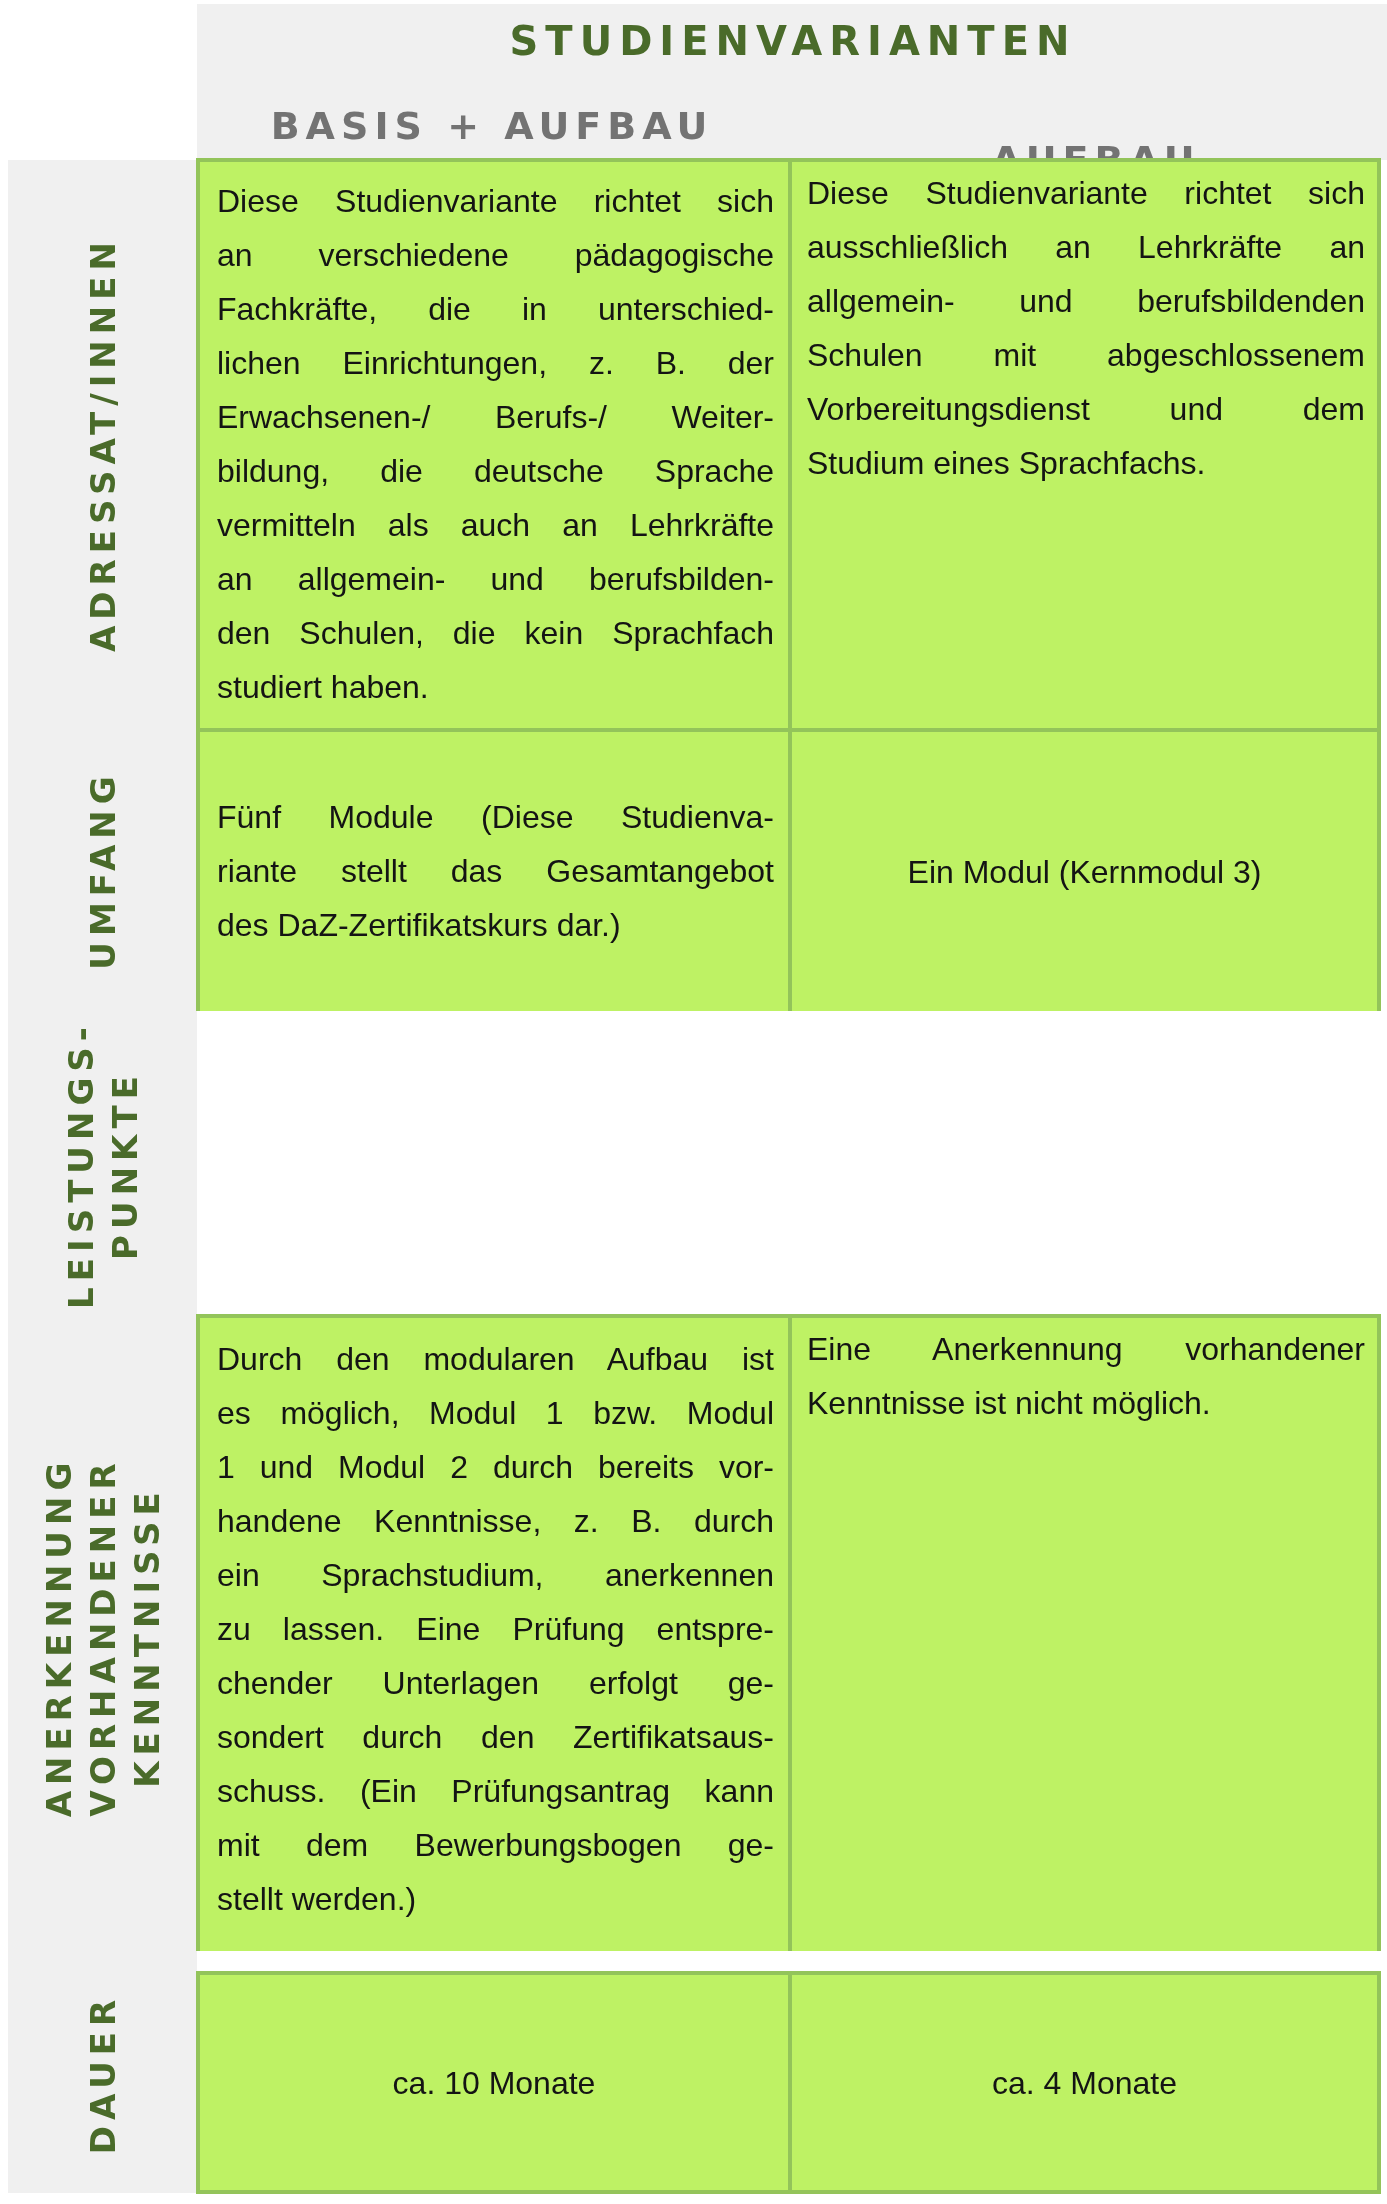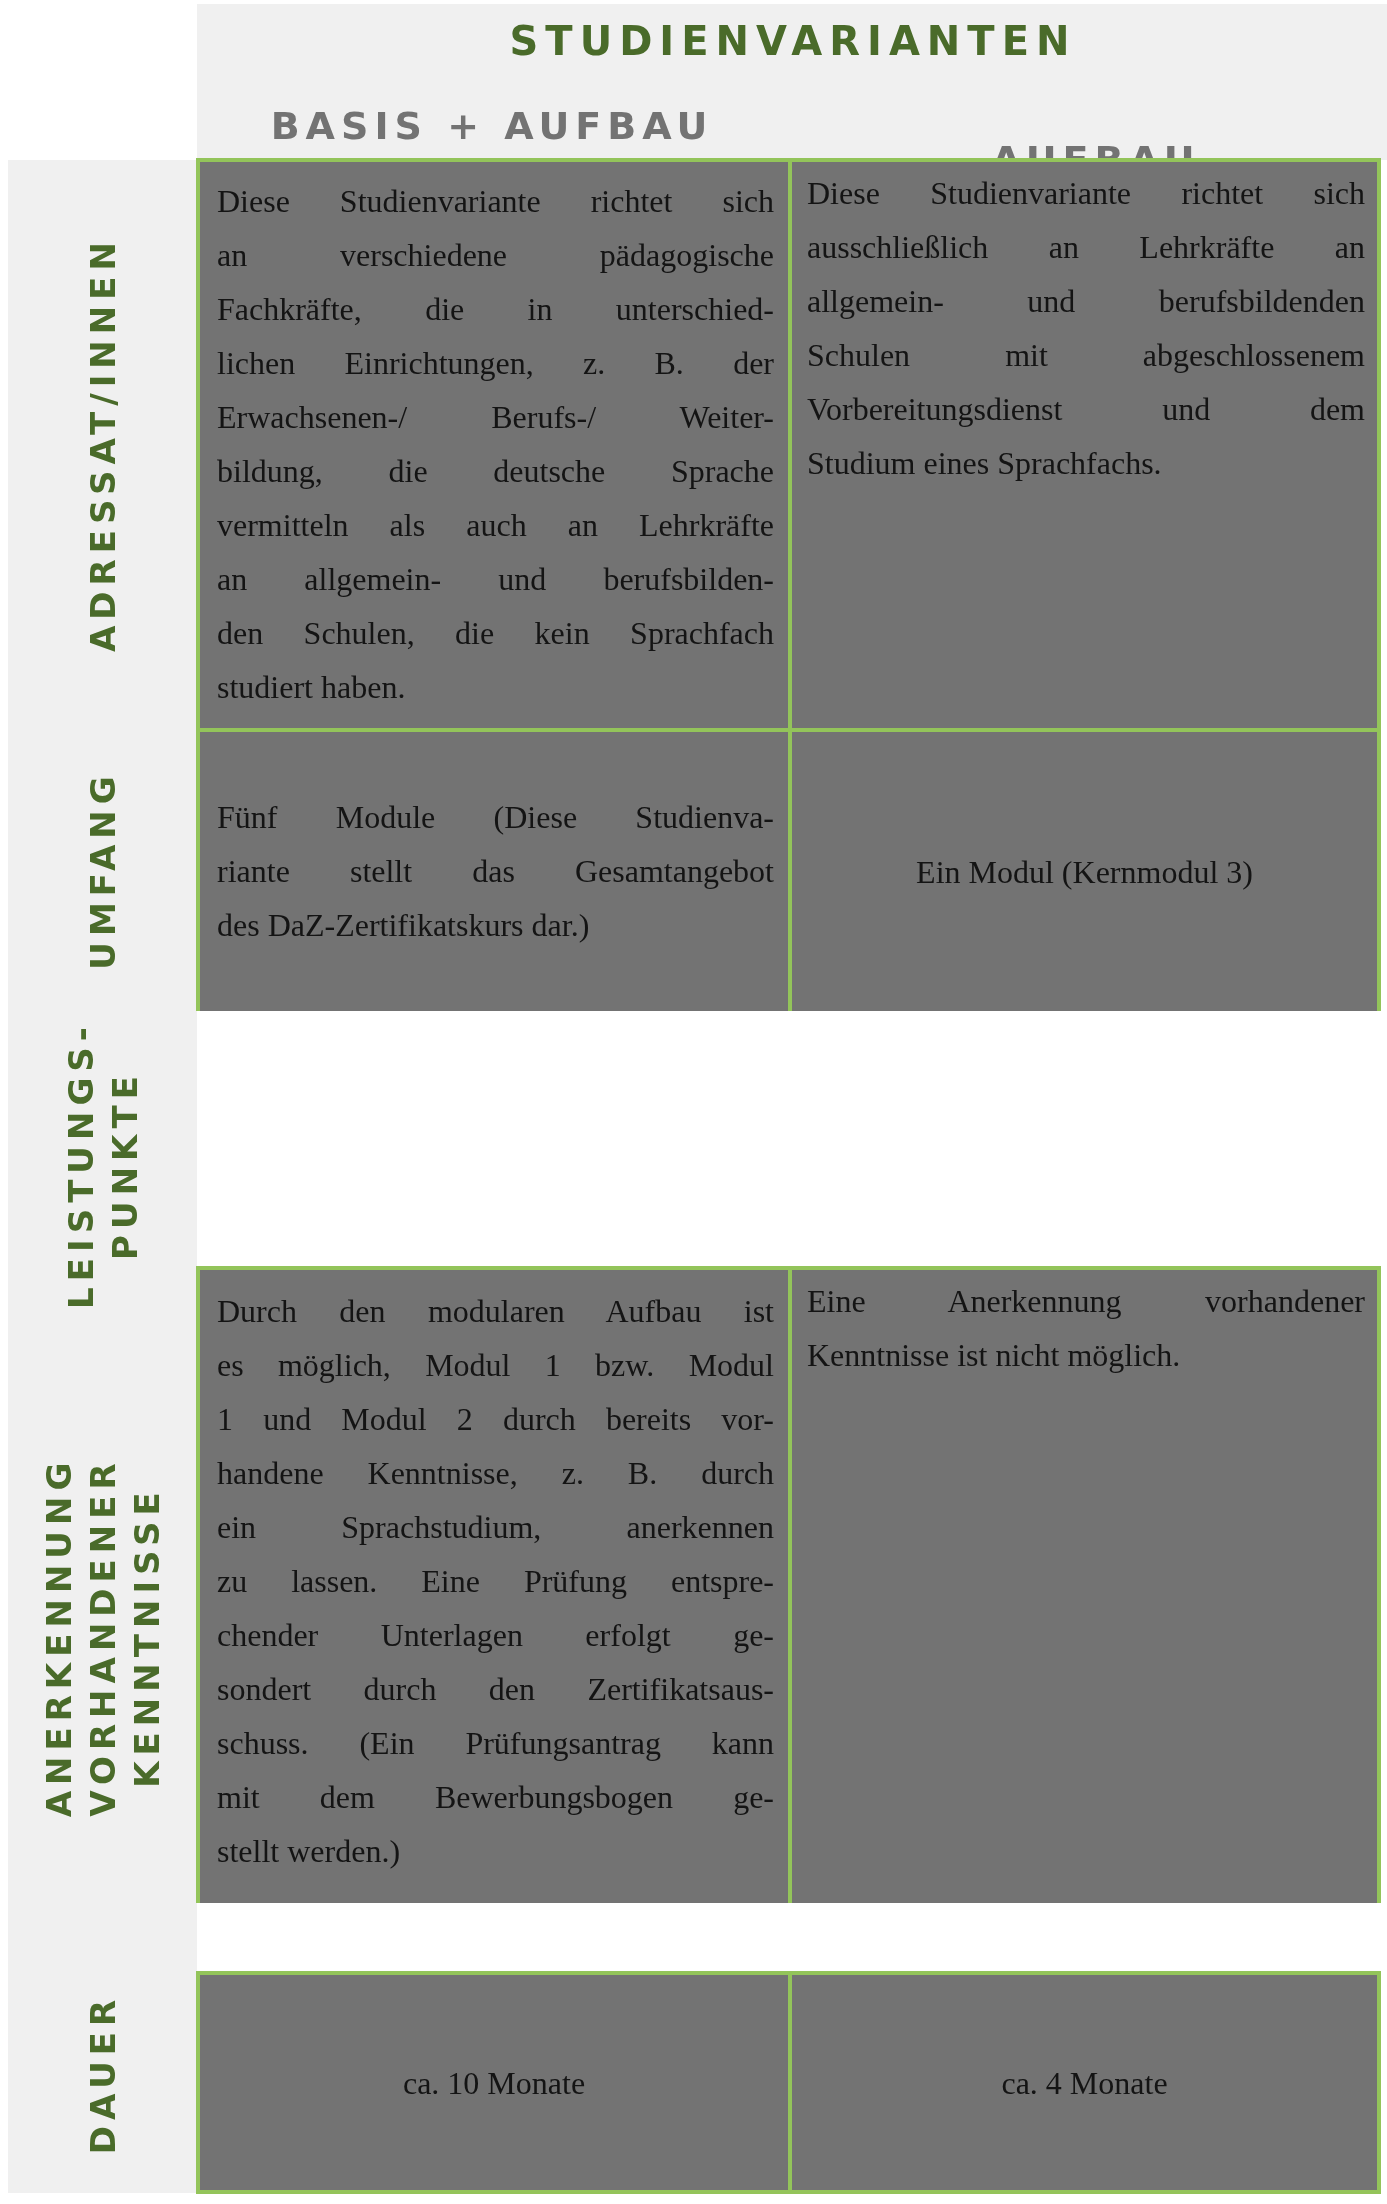--- a/index.html
+++ b/index.html
@@ -13,21 +13,21 @@
   .col-header { position: absolute; top: 100px; text-align: center;
                 font-family: "DejaVu Sans", sans-serif; font-weight: bold; font-size: 38px;
                 letter-spacing: 6px; color: #737373; }
   .col-header.c1 { left: 0; width: 590px; }
   .col-header.c2 { left: 602px; width: 594px; margin-top: 34px; }
 
   .side-col { position: absolute; left: 8px; top: 160px; width: 189px; height: 2033px; background: #f0f0f0; }
 
   .table { position: absolute; left: 196px; top: 158px; width: 1185px; height: 2036px; }
   .row { position: absolute; left: 0; width: 1185px; }
-  .cell { position: absolute; top: 0; bottom: 0; background: #737373; box-sizing: border-box; font-family: Liberation Serif, serif; }
+  .cell { position: absolute; top: 0; bottom: 0; background: #bef264; box-sizing: border-box; }
   .cell.c1 { left: 0; width: 594px; border-left: 4px solid #93c45a; border-right: 2px solid #93c45a; }
   .cell.c2 { left: 594px; width: 591px; border-left: 2px solid #93c45a; border-right: 4px solid #93c45a; }
   .row .cell { border-top: 4px solid #93c45a; }
   .row.last .cell { border-bottom: 4px solid #93c45a; margin-top: 16px; }
 
   .text-block { position: absolute; left: 17px; right: 14px; font-size: 32px; line-height: 54px; }
   .c2 .text-block { left: 15px; right: 12px; }
   .line { display: block; text-align: justify; text-align-last: justify; white-space: nowrap; }
   .line.last { text-align-last: left; }
   .centered { position: absolute; left: 0; right: 0; top: 50%; transform: translateY(-50%);
@@ -116,21 +116,21 @@
         <span class="line">riante stellt das Gesamtangebot</span>
         <span class="line last">des DaZ-Zertifikatskurs dar.)</span>
       </div>
     </div>
     <div class="cell c2">
       <div class="centered">Ein Modul (Kernmodul 3)</div>
     </div>
   </div>
 
 
-  <div class="row" style="top:1108px;height:637px;">
+  <div class="row" style="top:1156px;height:637px;">
     <div class="cell c1">
       <div class="text-block" style="top:14px;">
         <span class="line">Durch den modularen Aufbau ist</span>
         <span class="line">es möglich, Modul 1 bzw. Modul</span>
         <span class="line">1 und Modul 2 durch bereits vor-</span>
         <span class="line">handene Kenntnisse, z. B. durch</span>
         <span class="line">ein Sprachstudium, anerkennen</span>
         <span class="line">zu lassen. Eine Prüfung entspre-</span>
         <span class="line">chender Unterlagen erfolgt ge-</span>
         <span class="line">sondert durch den Zertifikatsaus-</span>

